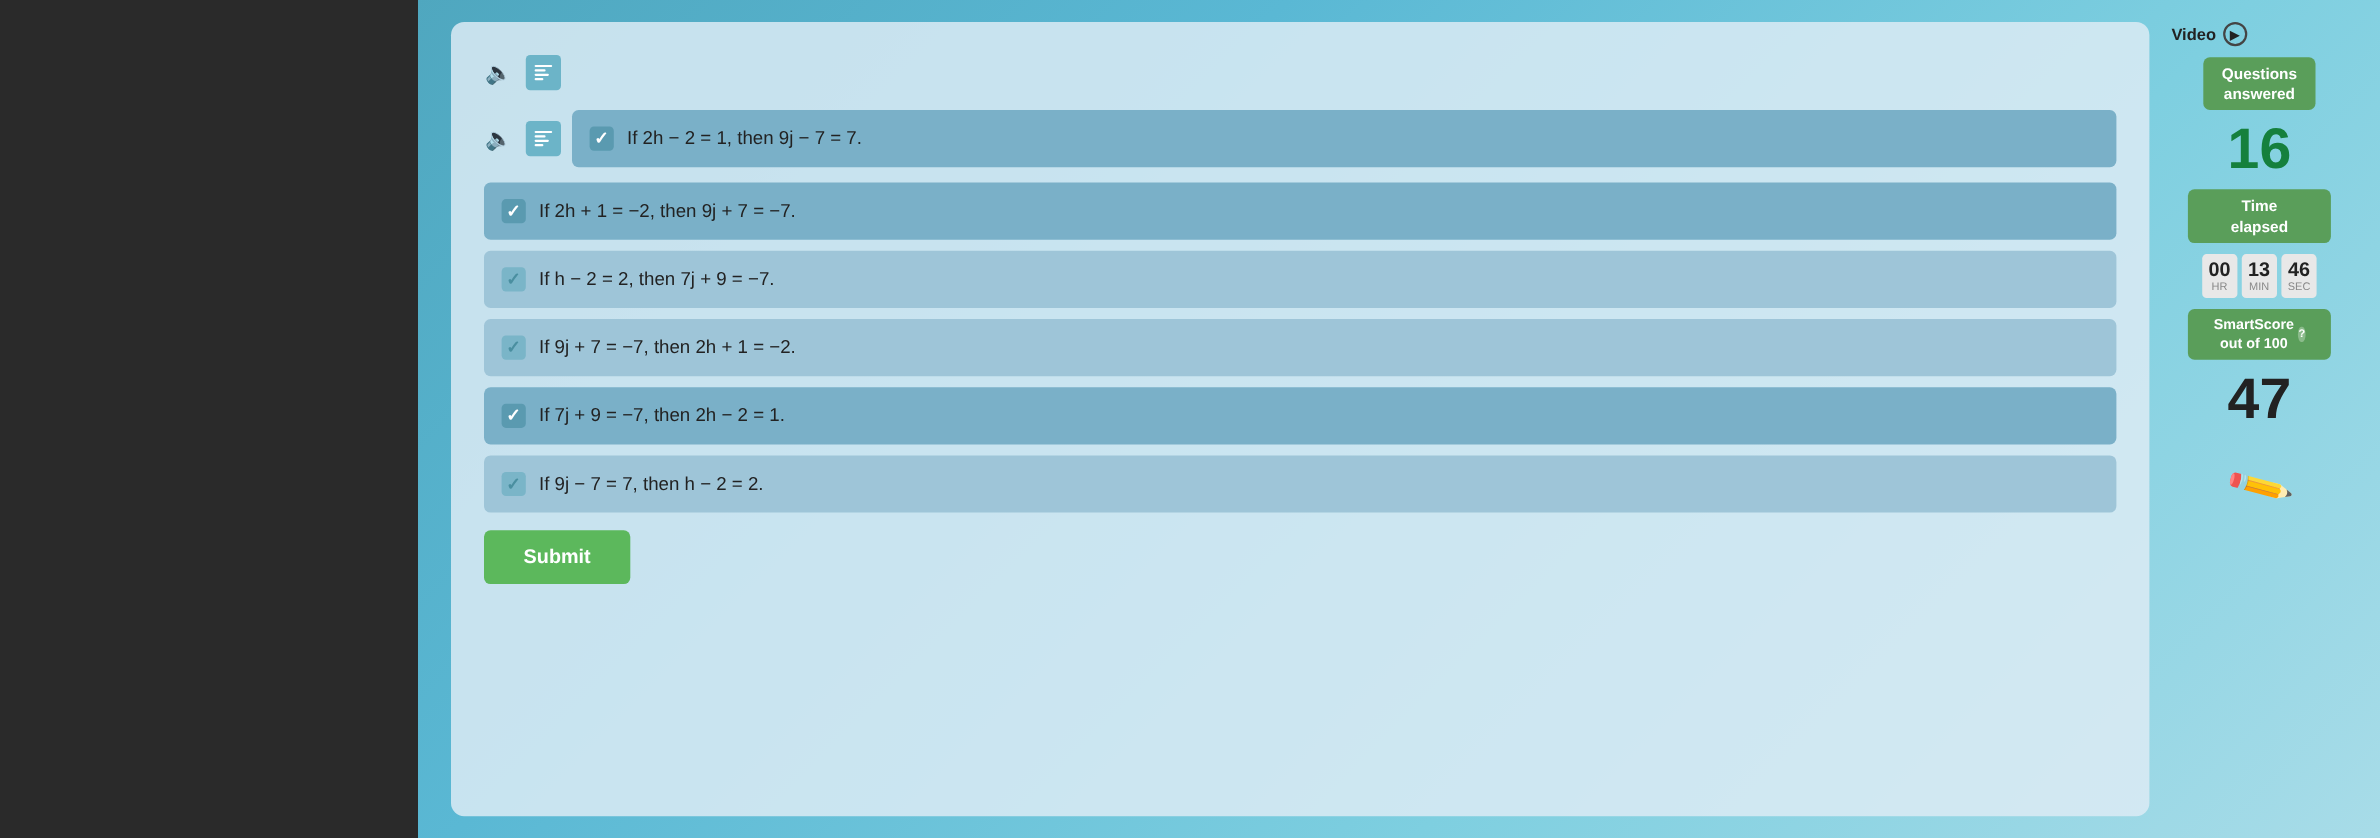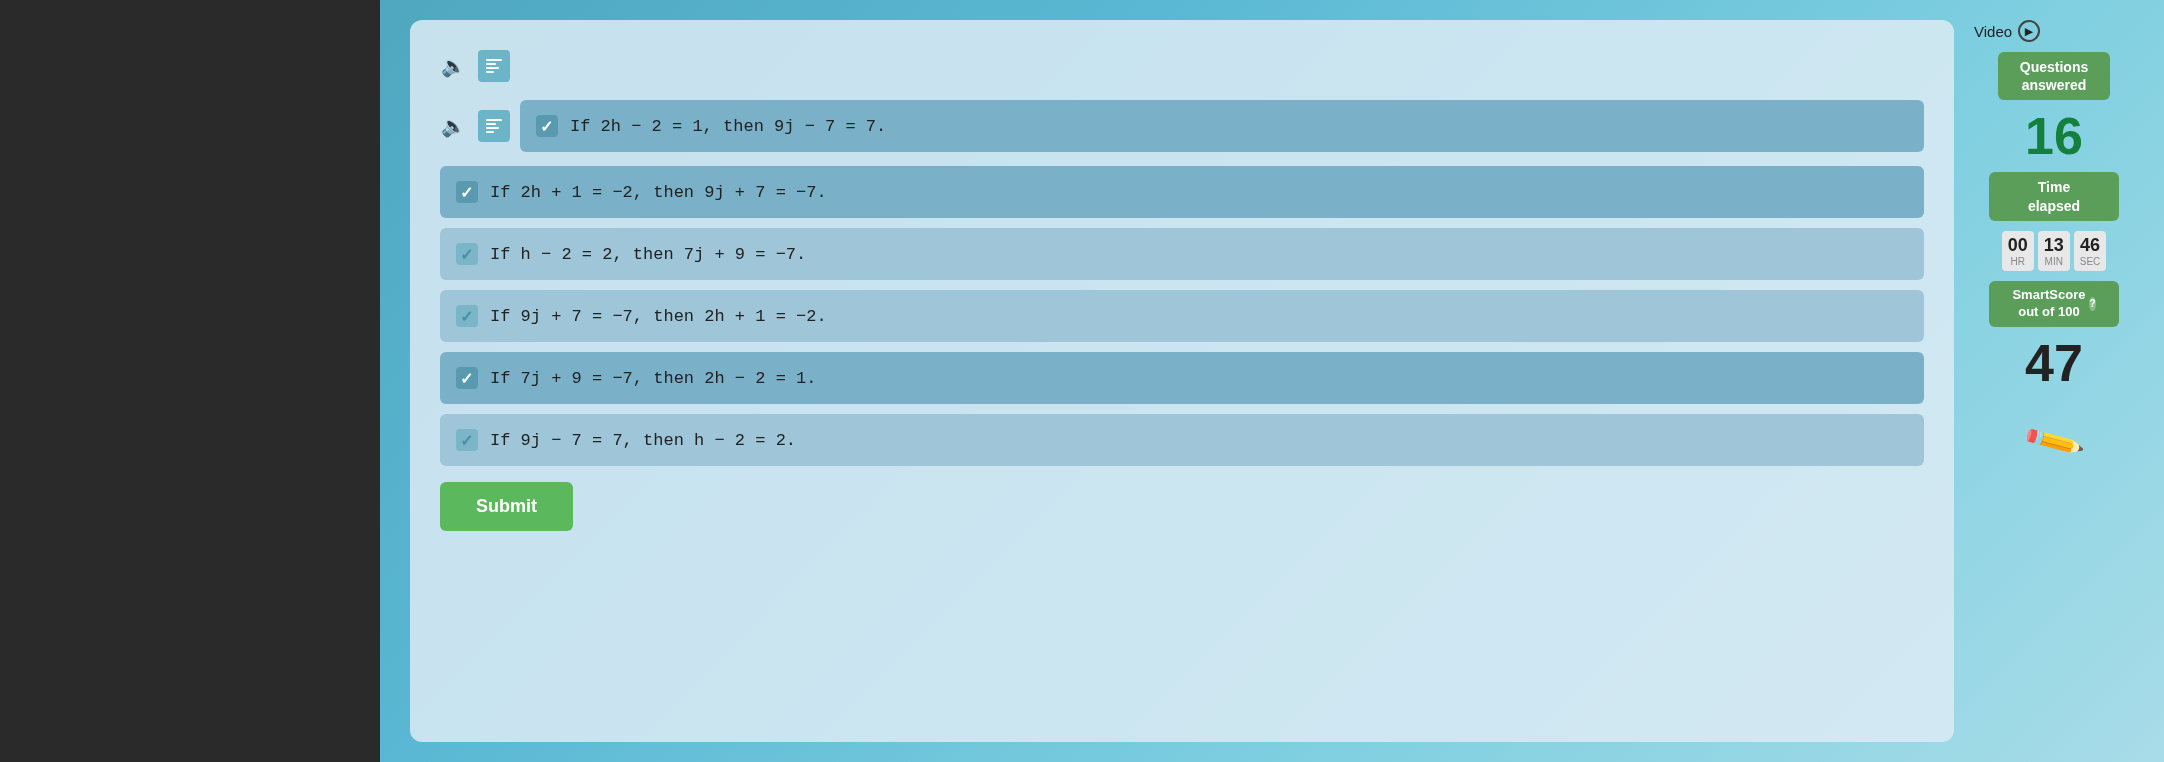--- a/index.html
+++ b/index.html
@@ -115,21 +115,20 @@
       font-weight: bold;
     }
 
     .check-mark.white {
       color: white;
     }
 
     .option-text {
       font-size: 17px;
       color: #222;
-      font-family: Liberation Mono, monospace;
     }
 
     .submit-btn {
       background: #5cb85c;
       color: white;
       border: none;
       border-radius: 6px;
       padding: 14px 36px;
       font-size: 18px;
       font-weight: bold;
@@ -146,21 +145,21 @@
       align-items: center;
       gap: 6px;
     }
 
     .video-btn {
       display: flex;
       align-items: center;
       gap: 6px;
       color: #222;
       font-size: 15px;
-      font-weight: 400;
+      font-weight: 700;
       margin-bottom: 4px;
       align-self: flex-start;
       justify-content: space-between;
     }
 
     .video-circle {
       width: 22px;
       height: 22px;
       border-radius: 50%;
       border: 2px solid #444;
@@ -171,21 +170,21 @@
     }
 
     .questions-answered-badge {
       background: #5a9e5a;
       color: white;
       border-radius: 6px;
       padding: 6px 10px;
       font-size: 14px;
       font-weight: bold;
       text-align: center;
-      width: 112px;
+      width: 102px;
       line-height: 1.3;
     }
 
     .score-number {
       font-size: 52px;
       font-weight: bold;
       color: #15803d;
       line-height: 1;
       margin: 4px 0;
     }

